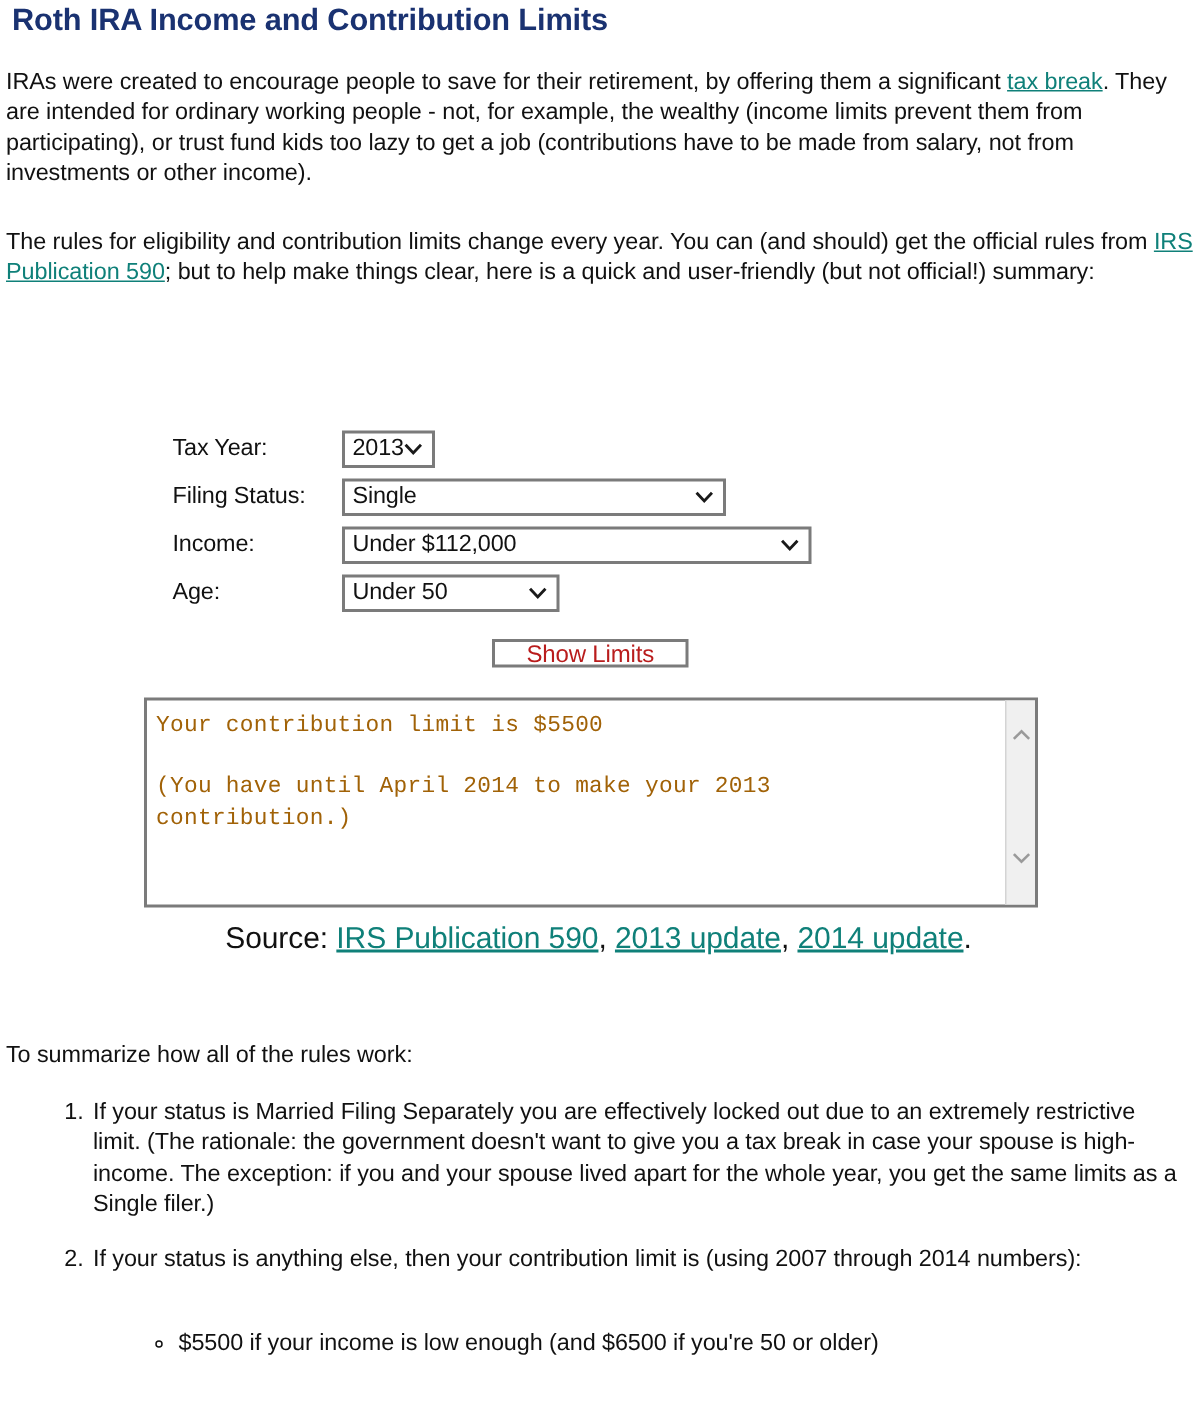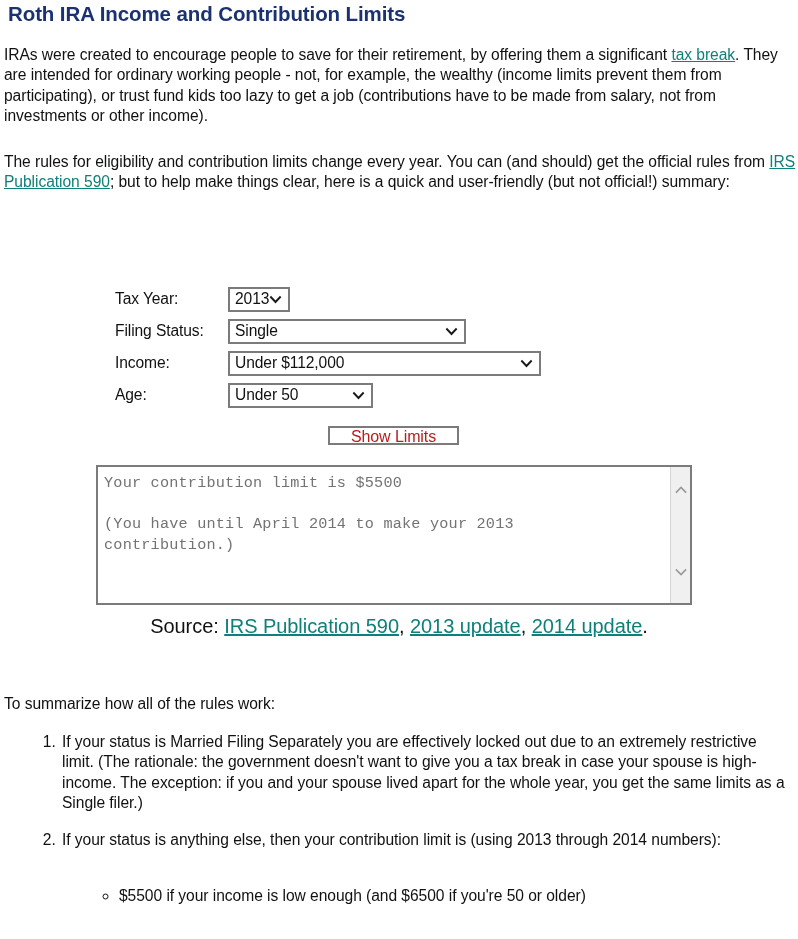--- a/index.html
+++ b/index.html
@@ -98,21 +98,21 @@
     right: 6px;
     top: 50%;
     width: 13px;
     height: 13px;
     margin-top: -6px;
     pointer-events: none;
   }
   .select-box .chev svg { display: block; }
 
   #select-tax-year  { width: 62px; }
-  #select-filing    { width: 238px; }
+  #select-filing    { width: 256px; }
   #select-income    { width: 313px; }
   #select-age       { width: 145px; }
 
   
   .btn-row {
     position: absolute;
     left: 328px;
     top: 426px;
   }
   .show-limits-btn {
@@ -141,21 +141,21 @@
     box-sizing: border-box;
     display: flex;
   }
   .result-text {
     flex: 1 1 auto;
     margin: 0;
     padding: 6px 4px 4px 6px;
     font-family: "Liberation Mono", "DejaVu Sans Mono", monospace;
     font-size: 15.2px;
     line-height: 20.5px;
-    color: #737373;
+    color: #a16207;
     white-space: pre-wrap;
     overflow: hidden;
     letter-spacing: 0.2px;
   }
   .scrollbar {
     flex: 0 0 19px;
     width: 19px;
     background: #f0f0f0;
     border-left: 1px solid #d4d4d4;
     position: relative;
@@ -312,21 +312,21 @@
 
   <div class="source-line"><span>Source: </span><a class="link" href="#">IRS Publication 590</a><span>, </span><a class="link" href="#">2013 update</a><span>, </span><a class="link" href="#">2014 update</a><span>.</span></div>
 
   <p class="body-para" id="para-summary">To summarize how all of the rules work:</p>
 
   <ol class="summary-list">
     <li>
       <span>If your status is Married Filing Separately you are effectively locked out due to an extremely restrictive limit. (The rationale: the government doesn't want to give you a tax break in case your spouse is high-income. The exception: if you and your spouse lived apart for the whole year, you get the same limits as a Single filer.)</span>
     </li>
     <li>
-      <span>If your status is anything else, then your contribution limit is (using 2013 through 2014 numbers):</span>
+      <span>If your status is anything else, then your contribution limit is (using 2007 through 2014 numbers):</span>
       <ul class="sub-list">
         <li>
           <span>$5500 if your income is low enough (and $6500 if you're 50 or older)</span>
         </li>
       </ul>
     </li>
   </ol>
 
 </div>
 

